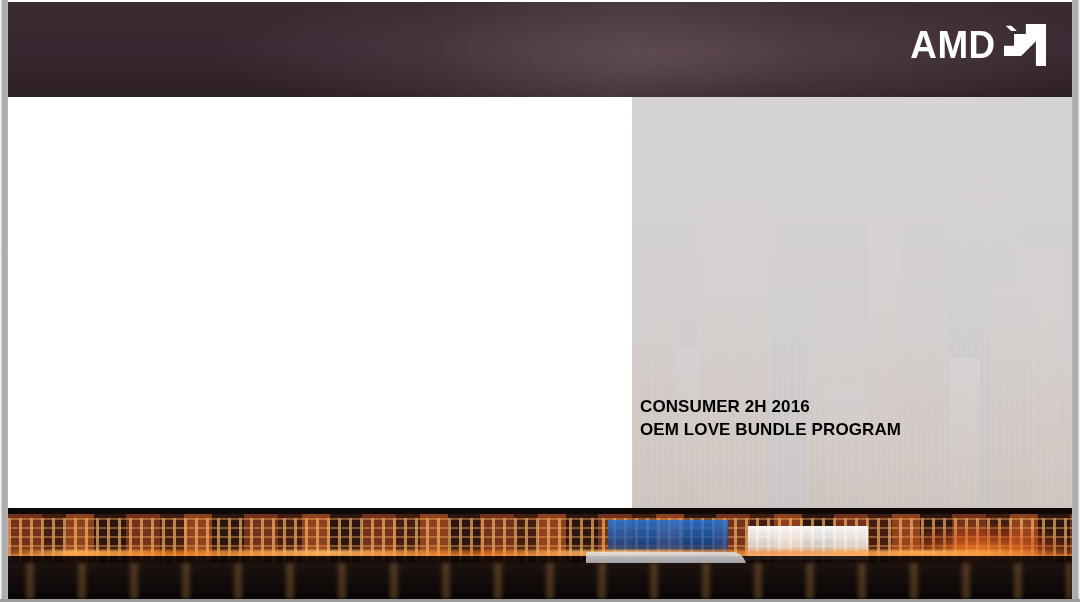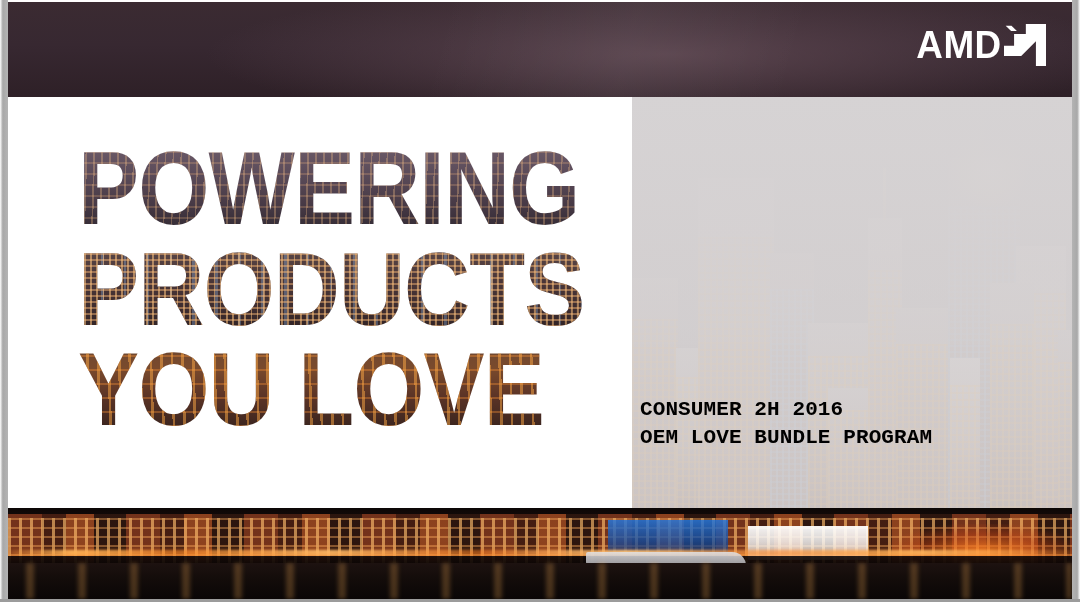--- a/index.html
+++ b/index.html
@@ -34,21 +34,21 @@
     z-index:20;
   }
   .header-sheen{
     position:absolute;left:0;top:0;right:0;bottom:0;
     background:linear-gradient(105deg,rgba(255,255,255,0) 40%,rgba(255,255,255,.045) 58%,rgba(255,255,255,0) 74%);
   }
 
   
   .amd-logo{
     position:absolute;right:34px;top:24px;
-    display:flex;align-items:center;gap:1px;z-index:30;
+    display:flex;align-items:center;gap:7px;z-index:30;
   }
   .amd-word{
     font-family:"Liberation Sans",sans-serif;
     font-weight:bold;font-size:38px;letter-spacing:.5px;
     color:#ffffff;line-height:1;
     transform:scaleX(.97);
   }
   .amd-mark{width:42px;height:42px;display:block;}
 
   
@@ -144,23 +144,23 @@
       repeating-linear-gradient(88deg, rgba(255,170,70,.50) 0 3px, rgba(0,0,0,0) 3px 12px),
       repeating-linear-gradient(180deg, rgba(255,150,55,.35) 0 2px, rgba(0,0,0,0) 2px 14px),
       linear-gradient(180deg,#6b4732 0%,#7a4a2c 28%,#5a3326 58%,#30201c 100%);
   }
 
   
   .caption{
     position:absolute;left:640px;top:396px;z-index:30;
   }
   .caption-line{
-    font-family:Liberation Mono, monospace;
+    font-family:Liberation Sans, sans-serif;
     font-weight:bold;
-    font-size:21px;
+    font-size:17px;
     color:#000000;
     letter-spacing:.1px;
     line-height:1.33;
     white-space:nowrap;
   }
 
   
   .bottom-strip{
     position:absolute;left:8px;right:8px;bottom:3px;height:91px;
     overflow:hidden;z-index:25;
@@ -295,25 +295,20 @@
       </div>
     <div class="bld b" style="left:196px; width:40px;  height:120px;">
         <div class="win"></div>
       </div>
 
     <div class="fade-overlay"></div>
   </div>
 
   <div class="white-card"></div>
 
-  <div class="headline">
-    <div class="hl-line hl-1">POWERING</div>
-    <div class="hl-line hl-2">PRODUCTS</div>
-    <div class="hl-line hl-3">YOU LOVE</div>
-  </div>
 
   <div class="caption">
     <div class="caption-line">CONSUMER 2H 2016</div>
     <div class="caption-line">OEM LOVE BUNDLE PROGRAM</div>
   </div>
 
   <div class="bottom-strip">
     <div class="bs-layer bs-sky"></div>
     <div class="bs-layer bs-blocks"></div>
     <div class="bs-layer bs-windows"></div>

